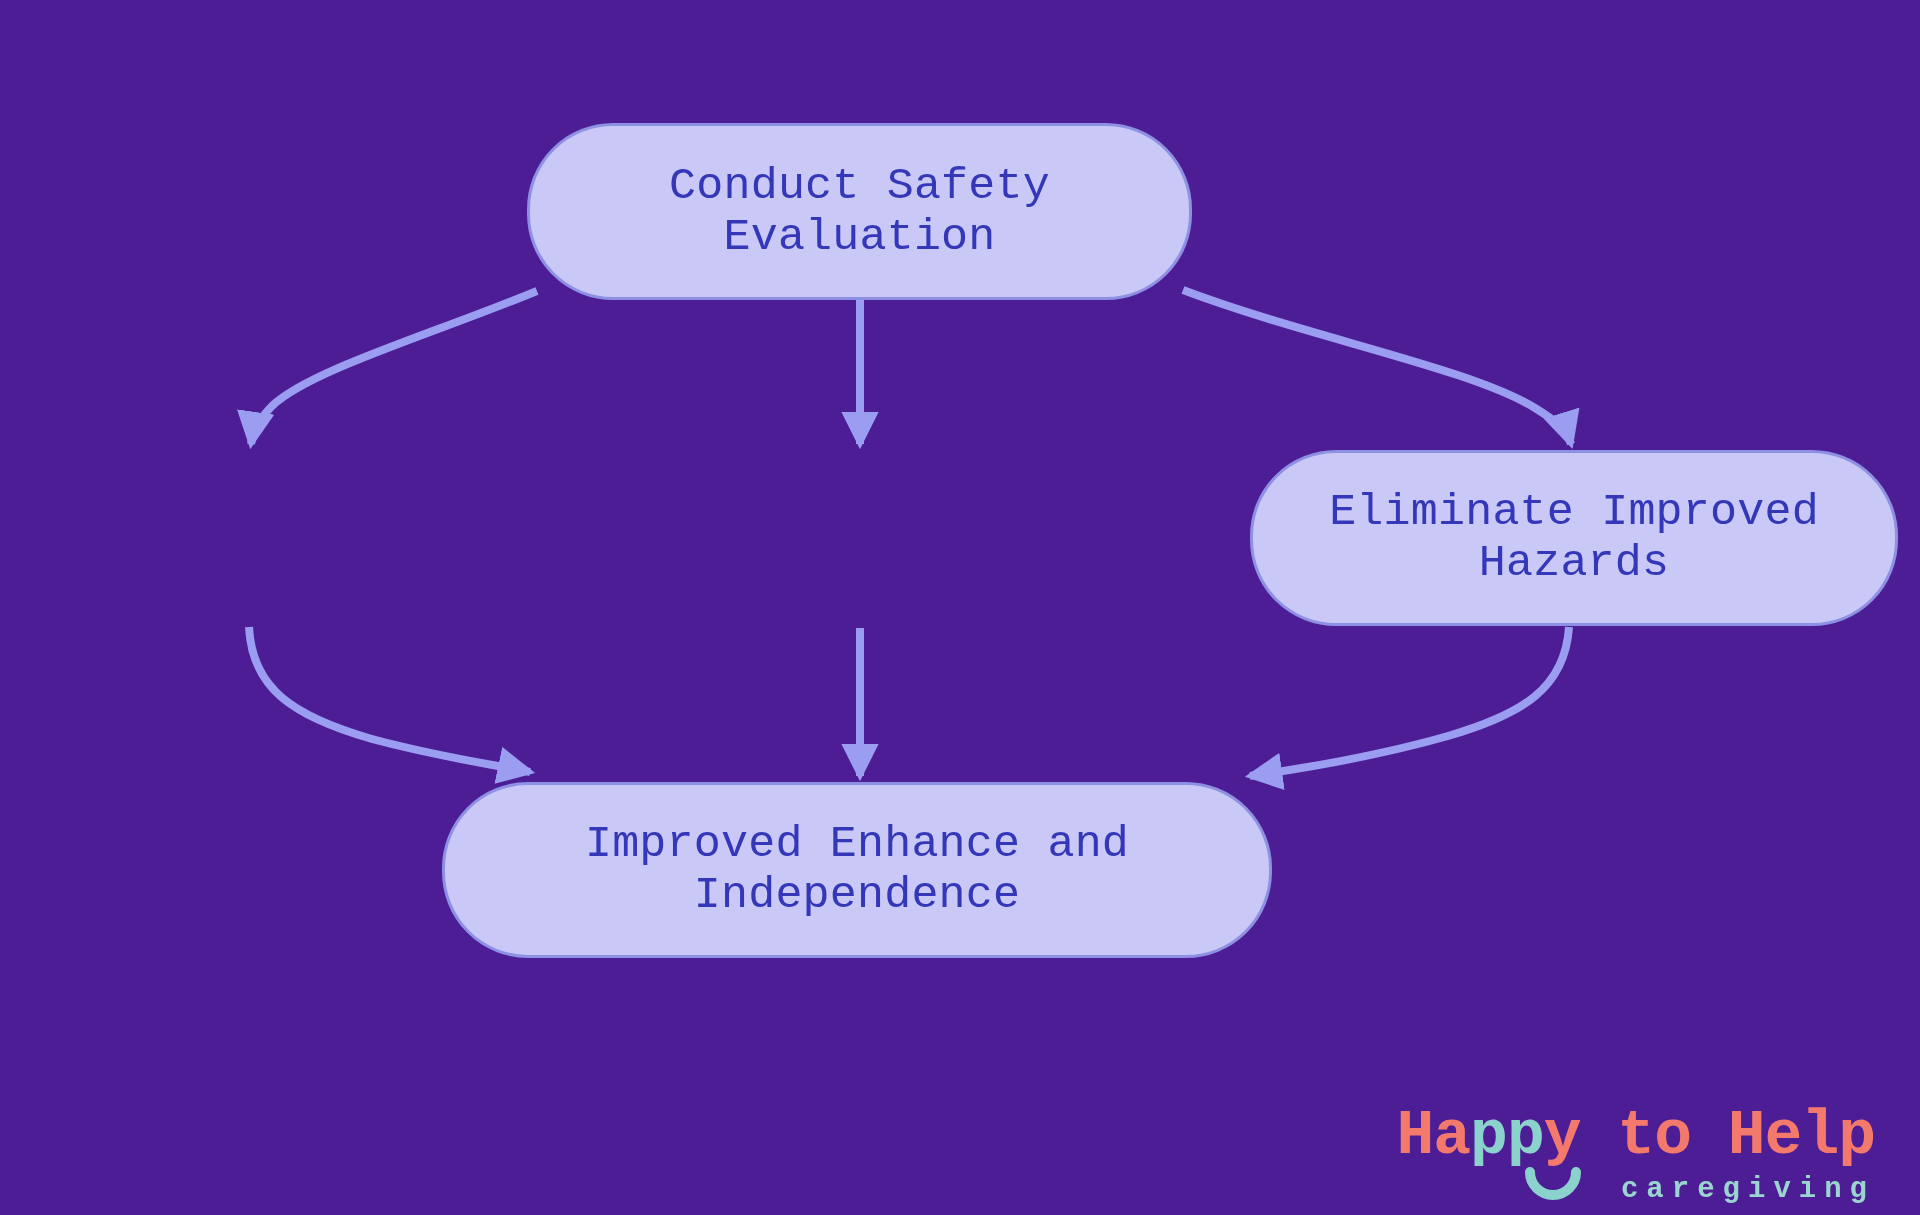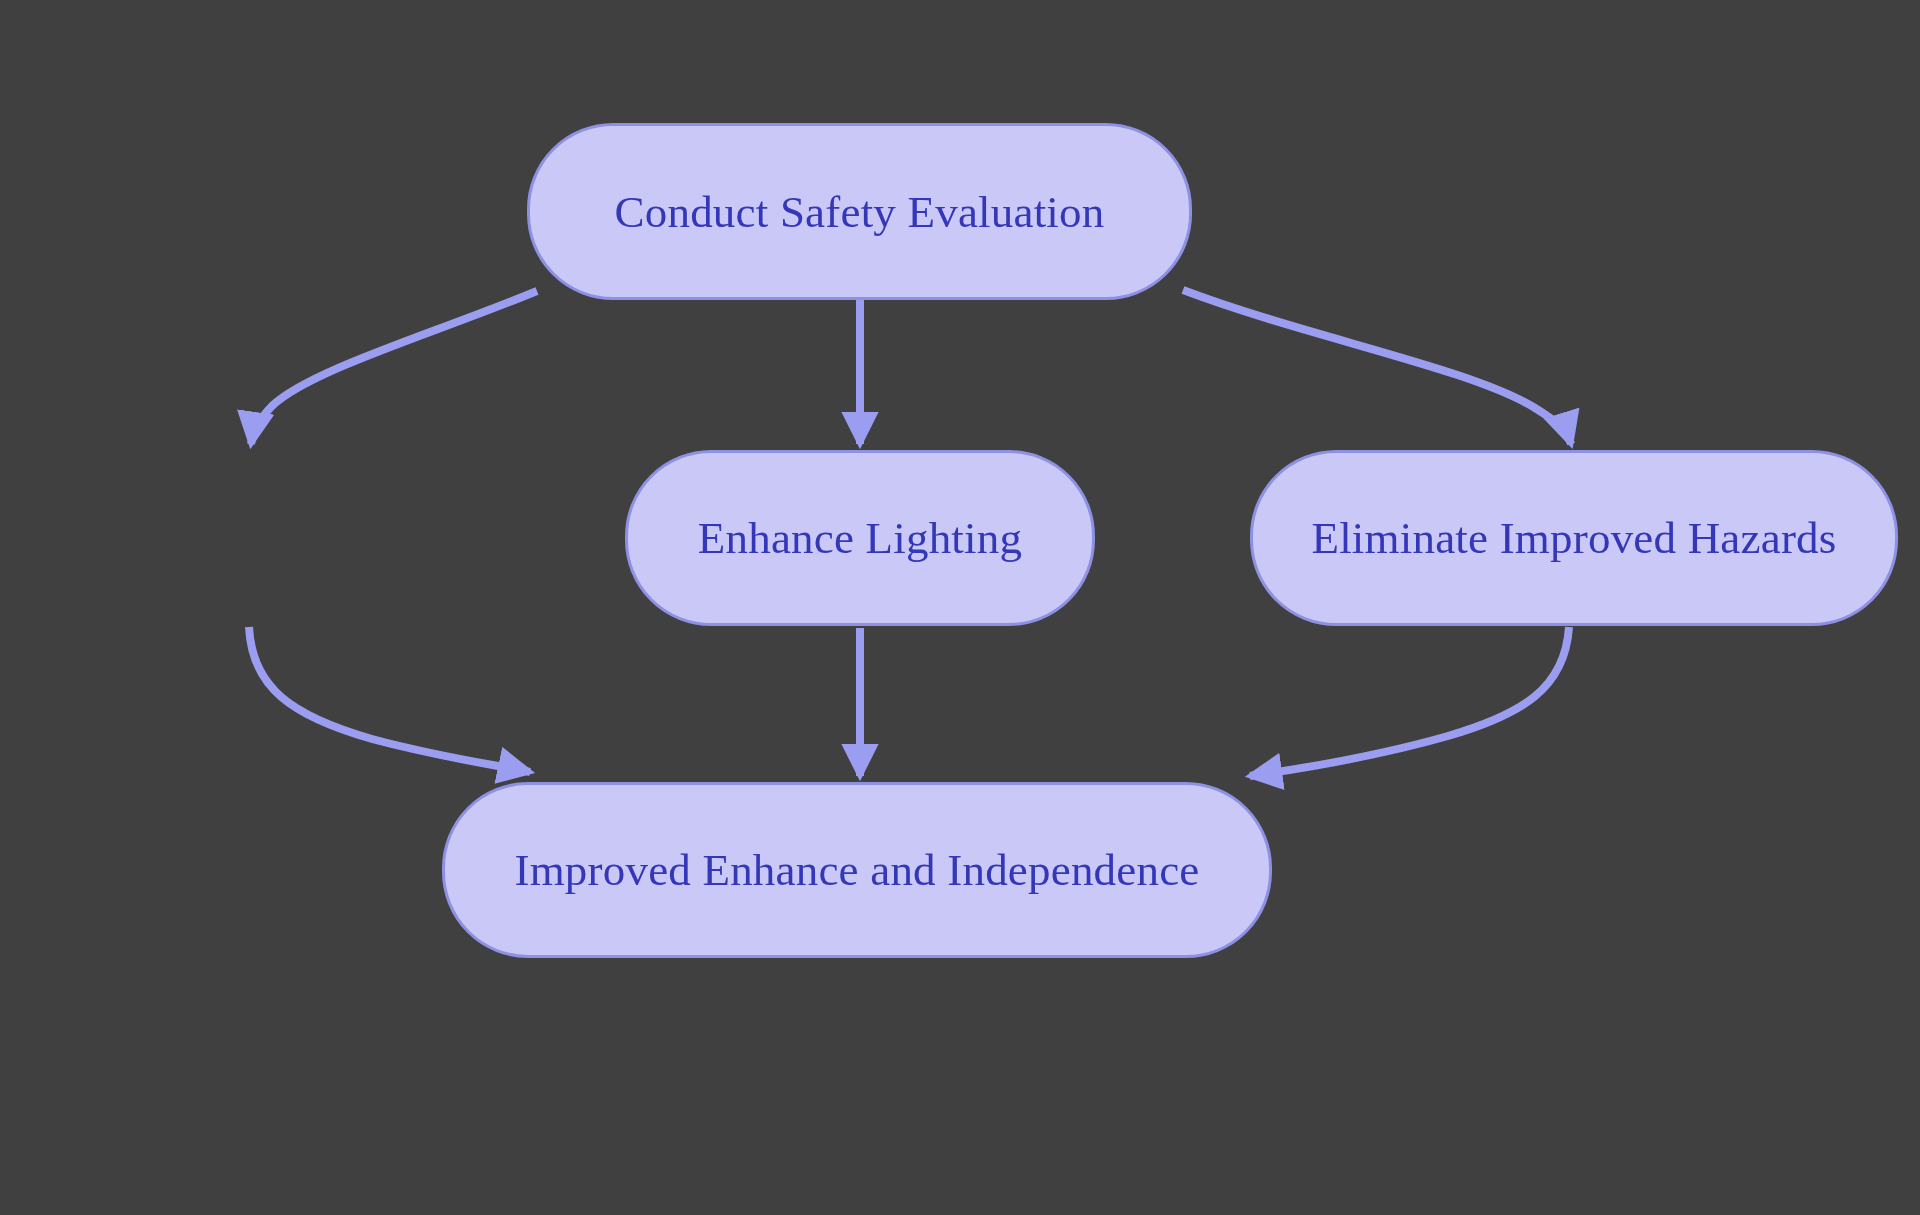--- a/index.html
+++ b/index.html
@@ -4,23 +4,23 @@
 <style>
   html, body {
     margin: 0;
     padding: 0;
     background: #ffffff;
   }
   .canvas {
     position: relative;
     width: 1920px;
     height: 1215px;
-    background: #404040;
+    background: #4c1d95;
     overflow: hidden;
-    font-family: Liberation Serif, serif;
+    font-family: Liberation Mono, monospace;
   }
   .edges-layer {
     position: absolute;
     left: 0;
     top: 0;
     z-index: 1;
     pointer-events: none;
   }
   .node {
     position: absolute;
@@ -96,26 +96,32 @@
       <path d="M 860 628 L 860 776" marker-end="url(#ah)"></path>
       <path d="M 1569 627 C 1565 688, 1523 714, 1448 736 C 1378 756, 1292 770, 1250 776" marker-end="url(#ah)"></path>
     </g>
   </svg>
 
   <div class="node node-top">
     <span>Conduct Safety Evaluation</span>
   </div>
 
 
-  <div class="node node-center">
-    <span>Enhance Lighting</span>
-  </div>
 
   <div class="node node-right">
     <span>Eliminate Improved Hazards</span>
   </div>
 
   <div class="node node-bottom">
     <span>Improved Enhance and Independence</span>
   </div>
 
+  <div class="logo">
+    <div class="logo-line1">
+      <span class="logo-coral">Ha</span><span class="logo-teal">pp</span><span class="logo-coral">y to Help</span>
+    </div>
+    <svg class="logo-smile" viewBox="0 0 56 34">
+      <path d="M 5 6 A 23 23 0 0 0 51 6" fill="none" stroke="#8bd2cc" stroke-width="10" stroke-linecap="round"></path>
+    </svg>
+    <div class="logo-tagline">caregiving</div>
+  </div>
 
 </div>
 
 </body></html>

